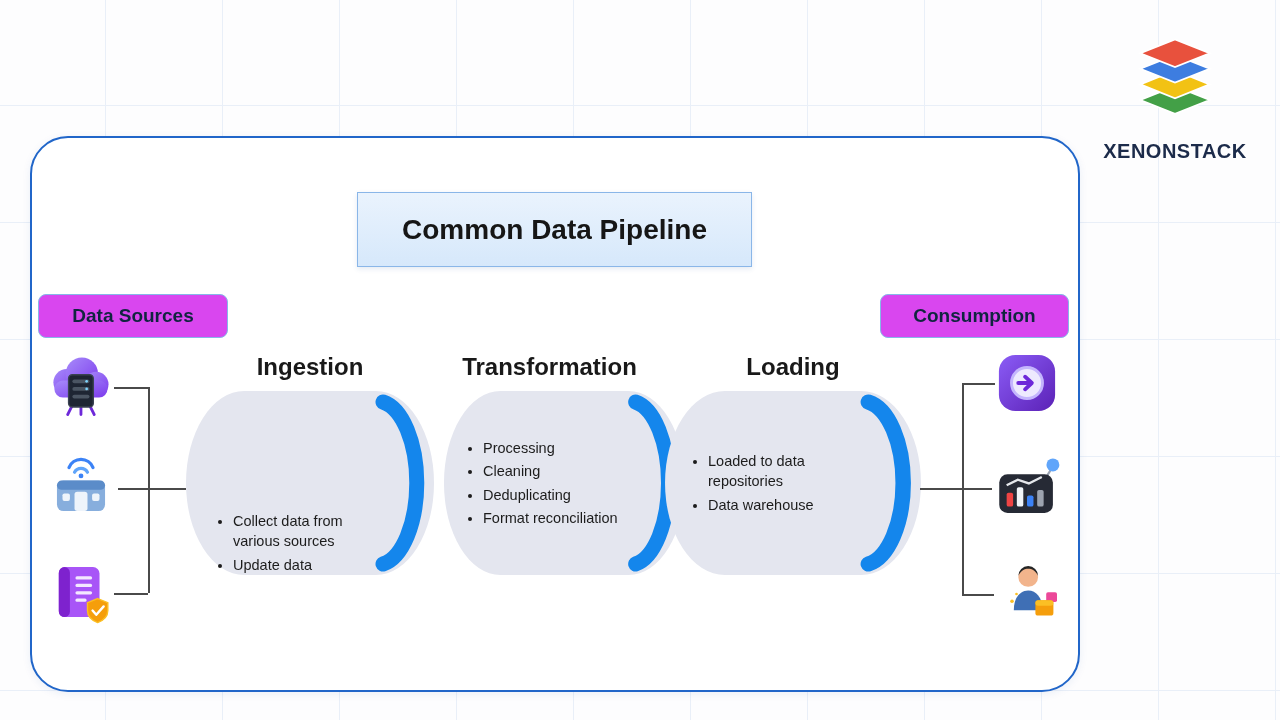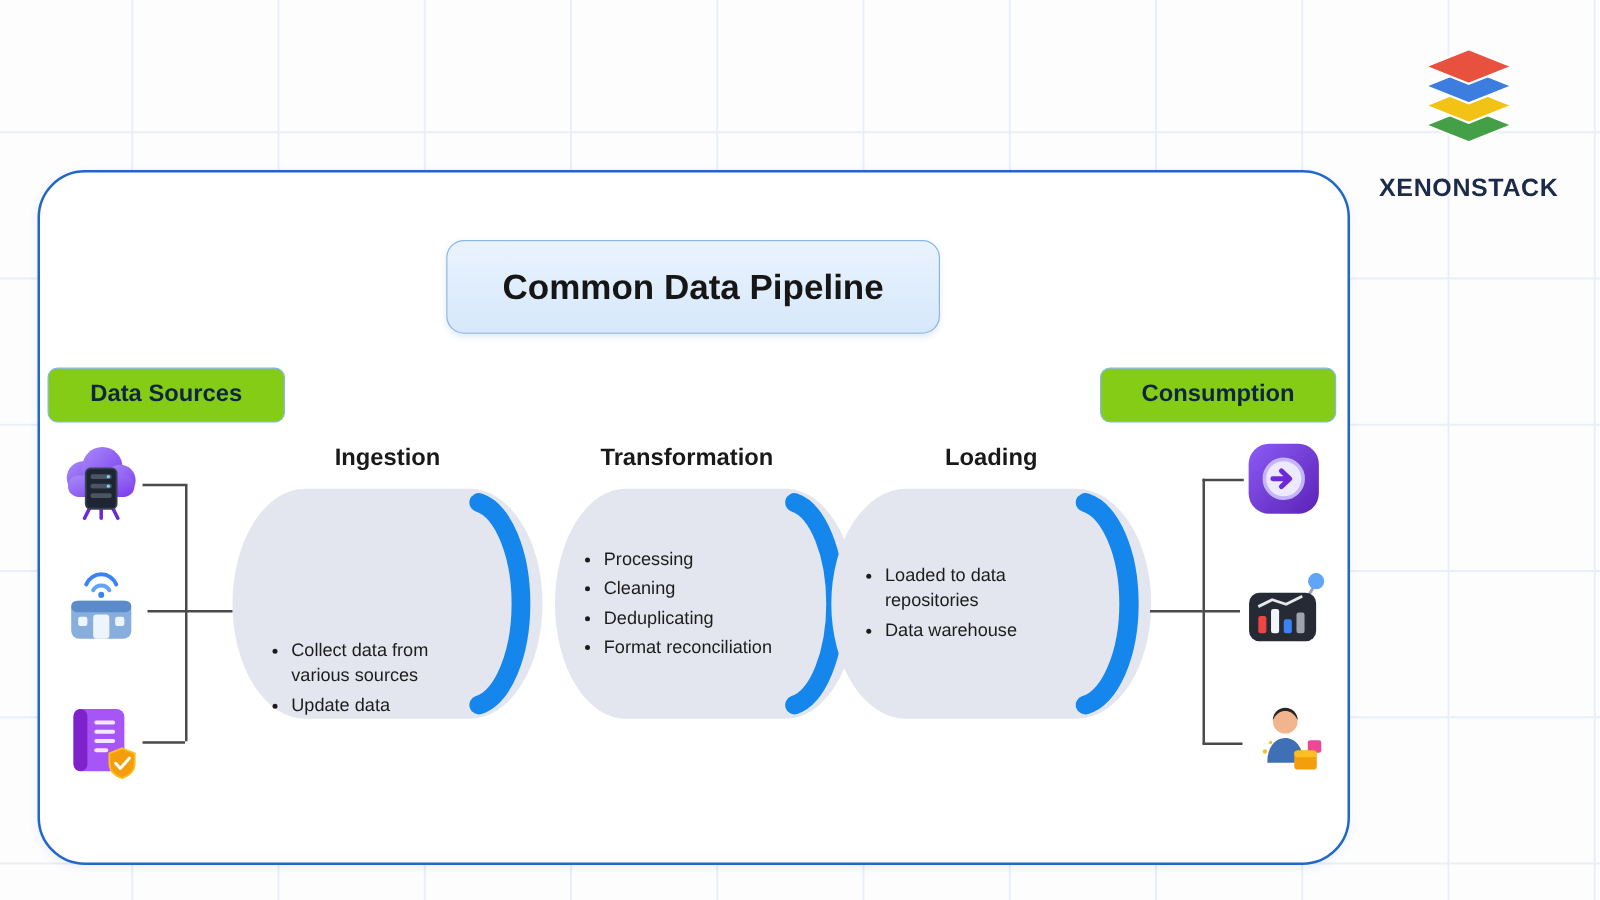--- a/index.html
+++ b/index.html
@@ -19,38 +19,38 @@
   .card{
     left:30px;top:136px;width:1046px;height:552px;
     background:#ffffff;border:2.5px solid #2166c9;border-radius:38px;
     box-shadow:0 2px 8px rgba(30,80,160,0.08);
   }
 
   
   .title-box{
     left:357px;top:192px;width:393px;height:73px;
     background:linear-gradient(180deg,#eaf3fd,#d6e8fb);
-    border:1.5px solid #8ab6e8;border-radius:14px;
+    border:1.5px solid #8ab6e8;border-radius:0;
     display:flex;align-items:center;justify-content:center;
     font-size:28px;font-weight:700;color:#161616;
     box-shadow:0 2px 5px rgba(30,80,160,0.12);
   }
 
   .side-label{
-    height:42px;background:#84cc16;border:1.5px solid #86b7e8;border-radius:8px;
+    height:42px;background:#d946ef;border:1.5px solid #86b7e8;border-radius:8px;
     display:flex;align-items:center;justify-content:center;
     font-size:19px;font-weight:700;color:#10253f;
   }
   .label-left{left:38px;top:294px;width:188px;}
   .label-right{left:880px;top:294px;width:187px;text-align:center;}
 
   
   .stage-title{
     top:353px;height:28px;display:flex;align-items:center;justify-content:center;
-    font-size:19px;font-weight:700;color:#191919;
+    font-size:24px;font-weight:700;color:#191919;
   }
   .stage-title.s1{left:185px;width:250px;}
   .stage-title.s2{left:428px;width:243px;}
   .stage-title.s3{left:664px;width:258px;}
 
   
   .pipe{top:388px;height:190px;}
   .pipe svg{position:absolute;inset:0;width:100%;height:100%;}
   .pipe.p1{left:185px;width:250px;}
   .pipe.p2{left:443px;width:243px;}

